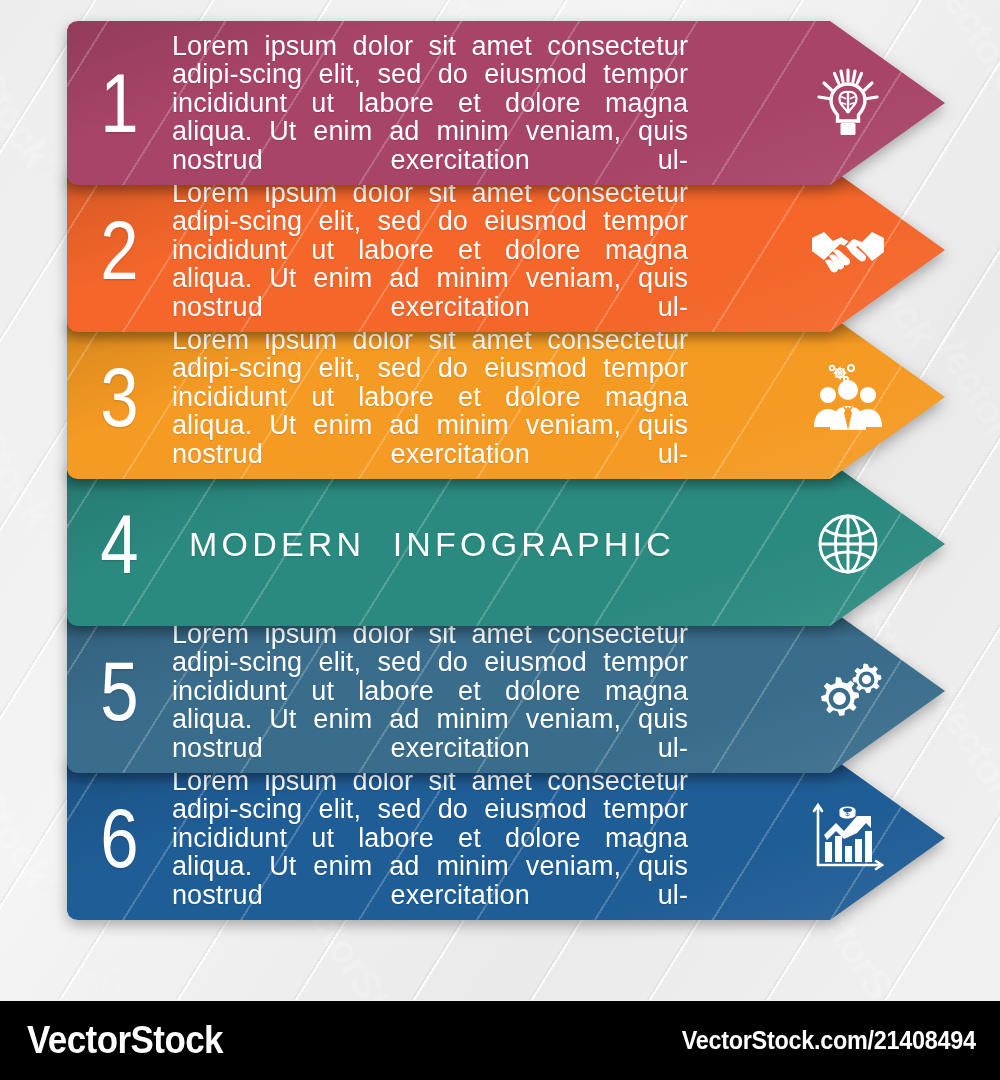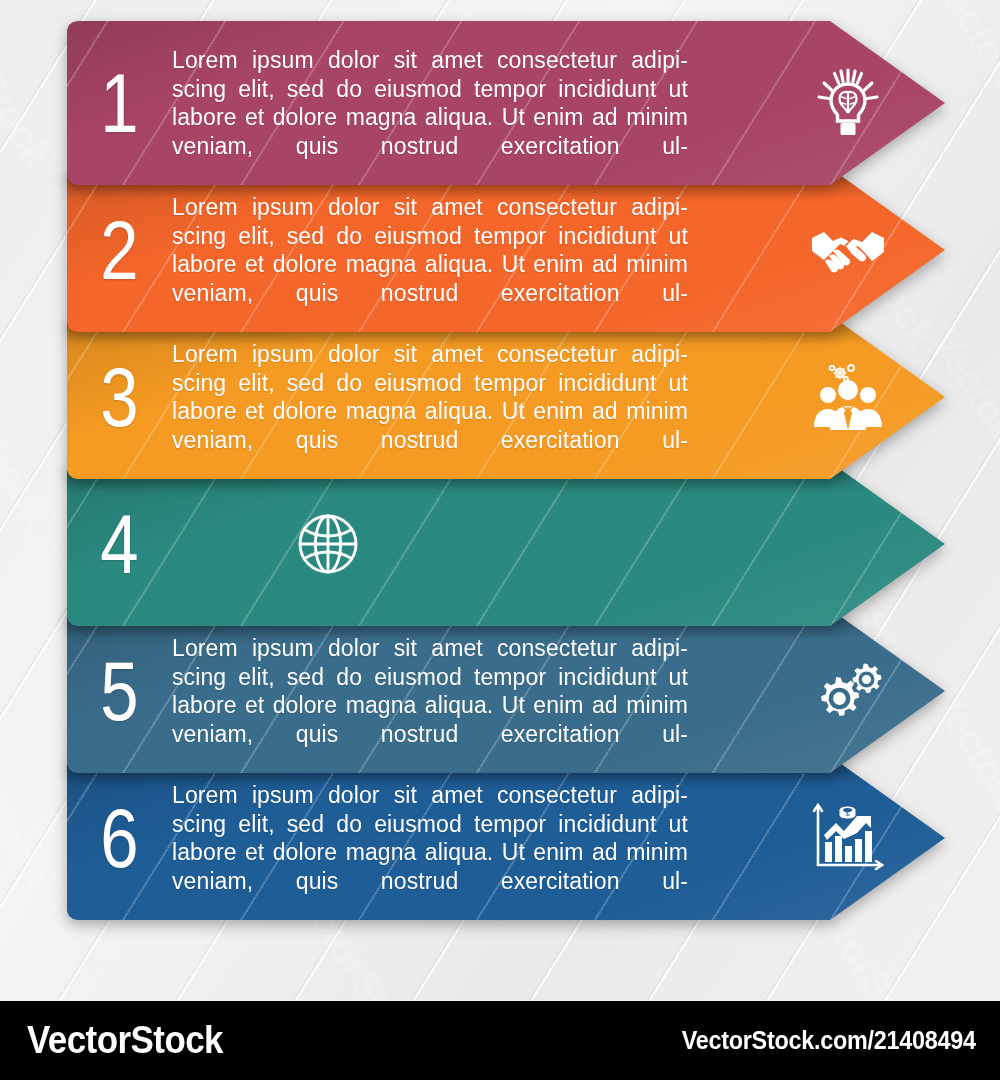--- a/index.html
+++ b/index.html
@@ -92,21 +92,21 @@
     letter-spacing:0;
     text-shadow:0 1px 2px rgba(0,0,0,0.18);
     transform:scaleX(0.82);
   }
 
   .body-text{
     flex:0 0 520px;
     width:520px;
     color:#ffffff;
     font-family:"Liberation Sans", sans-serif;
-    font-size:23px;
+    font-size:27px;
     font-weight:300;
     line-height:28.5px;
     letter-spacing:0.1px;
     text-align:justify;
     text-align-last:justify;
     text-shadow:0 1px 1px rgba(0,0,0,0.12);
     padding-right:4px;
   }
 
   .title-text{
@@ -291,20 +291,21 @@
       </g>
     </svg>
           </div>
         </div>
       </div>
       <div class="banner" style="top: 462px; z-index: 17;">
         <div class="shape" style="background: linear-gradient(160deg, rgb(37, 120, 111) 0%, rgb(43, 138, 128) 26%, rgb(43, 138, 128) 72%, rgb(58, 146, 137) 100%);"></div>
         <div class="sheen"></div>
         <div class="content">
           <div class="num">4</div>
+          <div class="title-text">MODERN  INFOGRAPHIC</div>
           <div class="icon-slot">
     <svg width="66" height="66" viewBox="0 0 66 66" fill="none">
       <g stroke="#fff" stroke-width="2.9" fill="none">
         <circle cx="33" cy="33" r="28"></circle>
         <ellipse cx="33" cy="33" rx="12.5" ry="28"></ellipse>
         <line x1="5" y1="33" x2="61" y2="33"></line>
         <line x1="33" y1="5" x2="33" y2="61"></line>
         <path d="M10.5 19 C17 23 25 25 33 25 C41 25 49 23 55.5 19"></path>
         <path d="M10.5 47 C17 43 25 41 33 41 C41 41 49 43 55.5 47"></path>
       </g>

